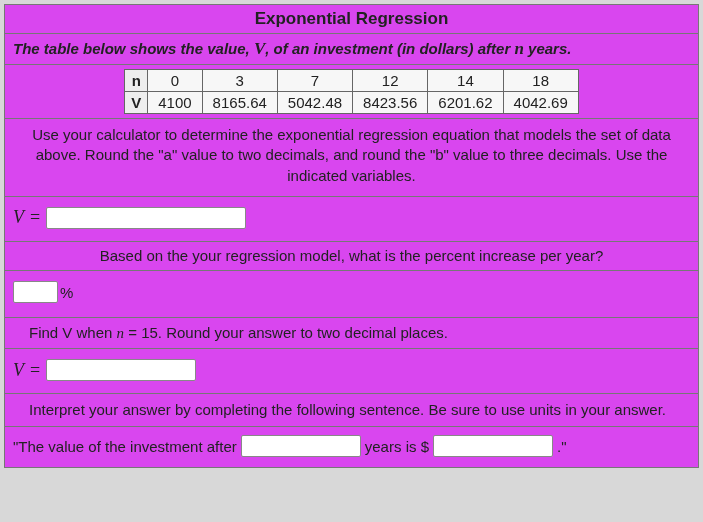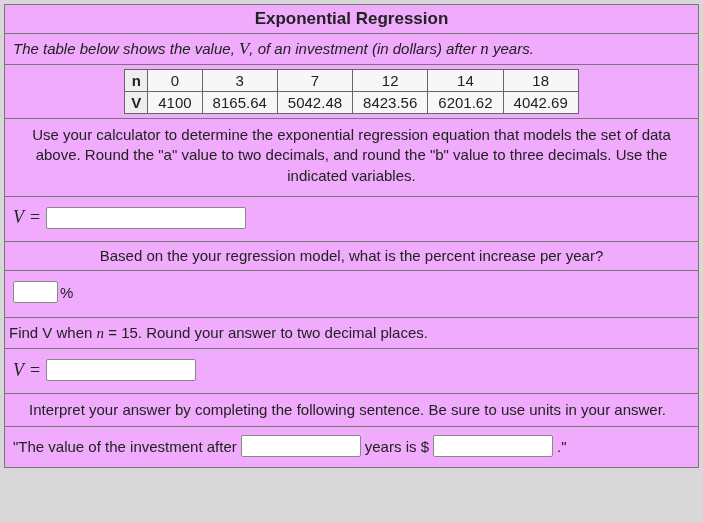--- a/index.html
+++ b/index.html
@@ -9,36 +9,37 @@
     background: #d8d8d8;
     font-family: "Helvetica Neue", Arial, sans-serif;
     font-size: 15px;
     color: #222;
     width: 703px;
     height: 522px;
     overflow: hidden;
   }
   .outer {
     border: 1px solid #777;
-    background: #f0abfc;
+    background: #d946ef;
   }
   .row {
     border-bottom: 1px solid #777;
     padding: 6px 8px;
   }
   .row:last-child { border-bottom: none; }
   .title-row {
     text-align: center;
     font-weight: bold;
     font-size: 17px;
     padding: 4px 8px;
   }
   .intro-row {
     font-style: italic;
     padding: 5px 8px;
+    font-weight: bold;
   }
   .ital-var {
     font-family: "Times New Roman", serif;
     font-style: italic;
     font-size: 17px;
   }
   .data-table-wrap {
     display: flex;
     justify-content: center;
     padding: 8px;
@@ -90,21 +91,21 @@
   .w-long { width: 200px; }
   .w-med  { width: 150px; }
   .w-short{ width: 45px; }
   .w-mid  { width: 120px; }
   .pct-row {
     padding: 10px 8px 14px 8px;
     display: flex;
     align-items: center;
     gap: 2px;
   }
-  .find-row { padding: 6px 4px; }
+  .find-row { padding: 6px 24px; }
   .n-italic { font-family: "Times New Roman", serif; font-style: italic; }
   .interp { padding: 6px 24px; line-height:1.35; }
   .sentence-row {
     padding: 8px 8px 10px 8px;
     display: flex;
     align-items: center;
     flex-wrap: wrap;
     gap: 4px;
   }
   .tight { padding-top:4px; padding-bottom:4px; }

